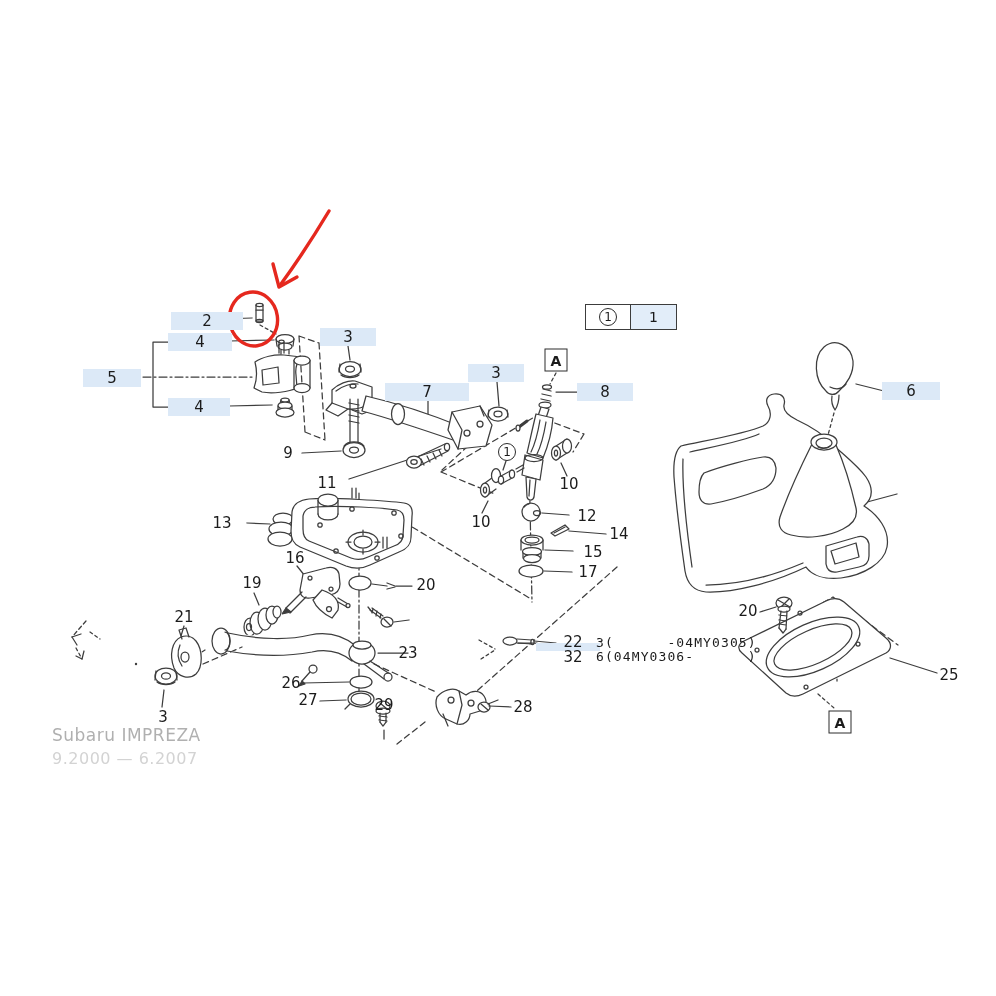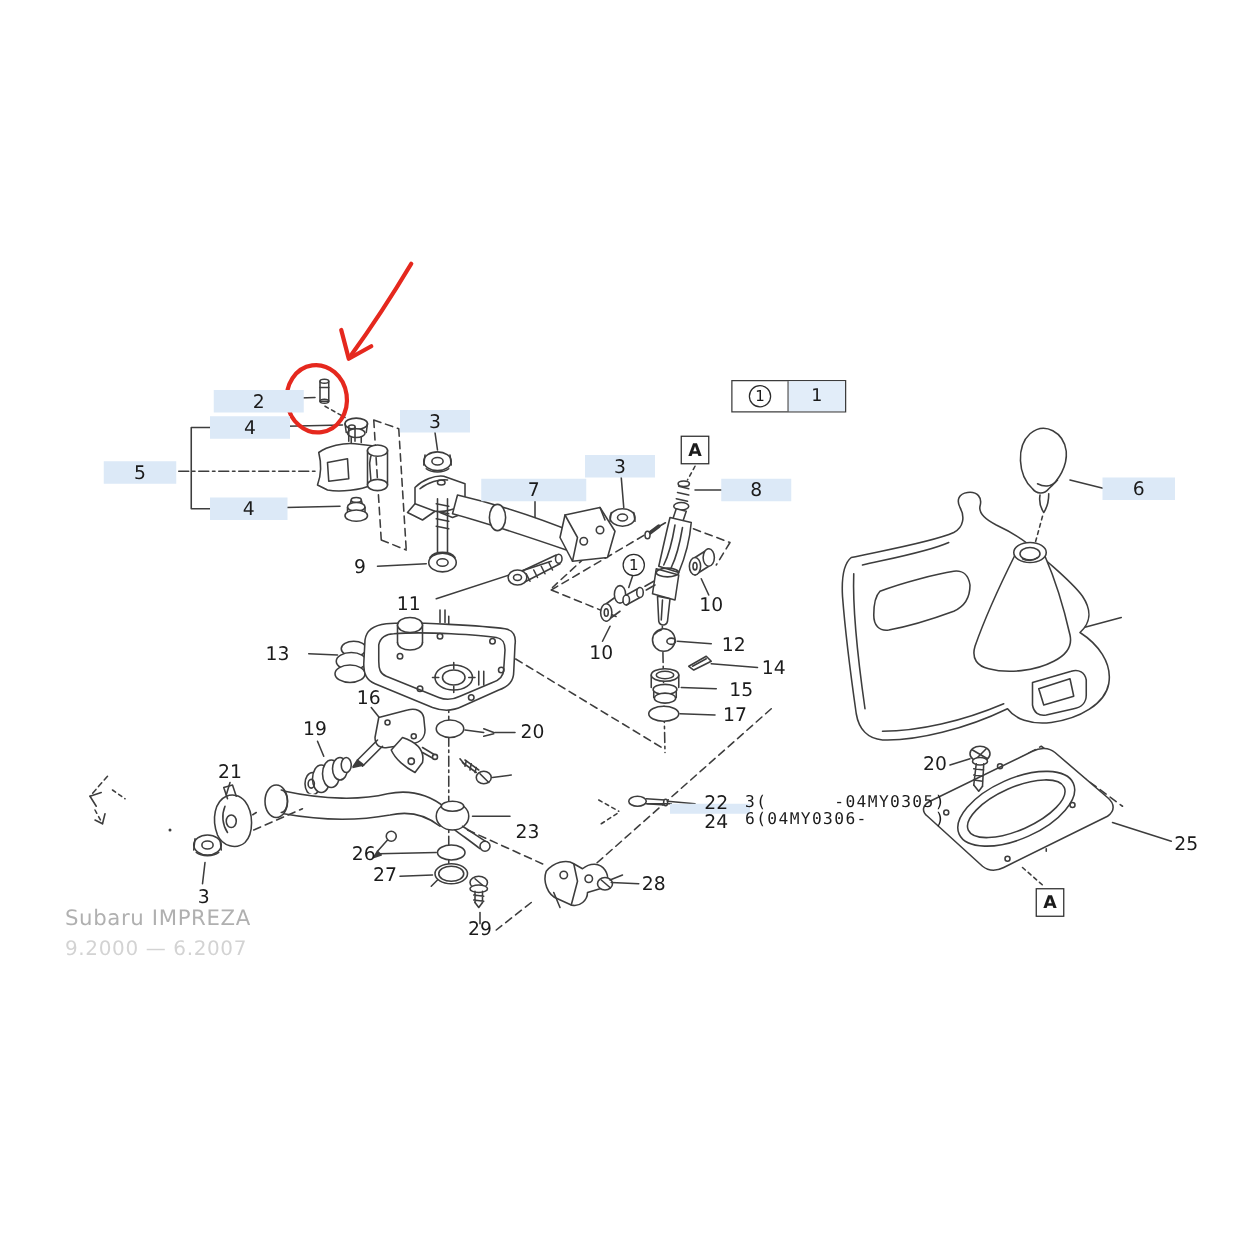--- a/index.html
+++ b/index.html
@@ -401,25 +401,25 @@
       <div class="callout" style="left: 288px; top: 453px;">9</div>
       <div class="callout" style="left: 327px; top: 483px;">11</div>
       <div class="callout" style="left: 222px; top: 523px;">13</div>
       <div class="callout" style="left: 295px; top: 558px; text-align: right;">16</div>
       <div class="callout" style="left: 252px; top: 583px;">19</div>
       <div class="callout" style="left: 426px; top: 585px;">20</div>
       <div class="callout" style="left: 184px; top: 617px;">21</div>
       <div class="callout" style="left: 163px; top: 717px;">3</div>
       <div class="callout" style="left: 291px; top: 683px; text-align: center;">26</div>
       <div class="callout" style="left: 308px; top: 700px; text-align: right;">27</div>
-      <div class="callout" style="left: 384px; top: 743px; text-align: right;">29</div>
+      <div class="callout" style="left: 384px; top: 705px; text-align: right;">29</div>
       <div class="callout" style="left: 523px; top: 707px; text-align: center;">28</div>
-      <div class="callout" style="left: 422px; top: 653px; margin-top: 12px;">23</div>
+      <div class="callout" style="left: 408px; top: 653px;">23</div>
       <div class="callout" style="left: 573px; top: 642px;">22</div>
-      <div class="callout" style="left: 573px; top: 657px;">24</div>
+      <div class="callout" style="left: 573px; top: 657px;">32</div>
       <div class="callout" style="left: 748px; top: 611px;">20</div>
       <div class="callout" style="left: 949px; top: 675px;">25</div>
       <div class="callout" style="left: 481px; top: 522px;">10</div>
       <div class="callout" style="left: 569px; top: 484px;">10</div>
       <div class="callout" style="left: 587px; top: 516px;">12</div>
       <div class="callout" style="left: 619px; top: 534px;">14</div>
       <div class="callout" style="left: 593px; top: 552px;">15</div>
       <div class="callout" style="left: 588px; top: 572px;">17</div>
       <div class="callout circled" style="left: 507px; top: 452px;">1</div>
     </div>

